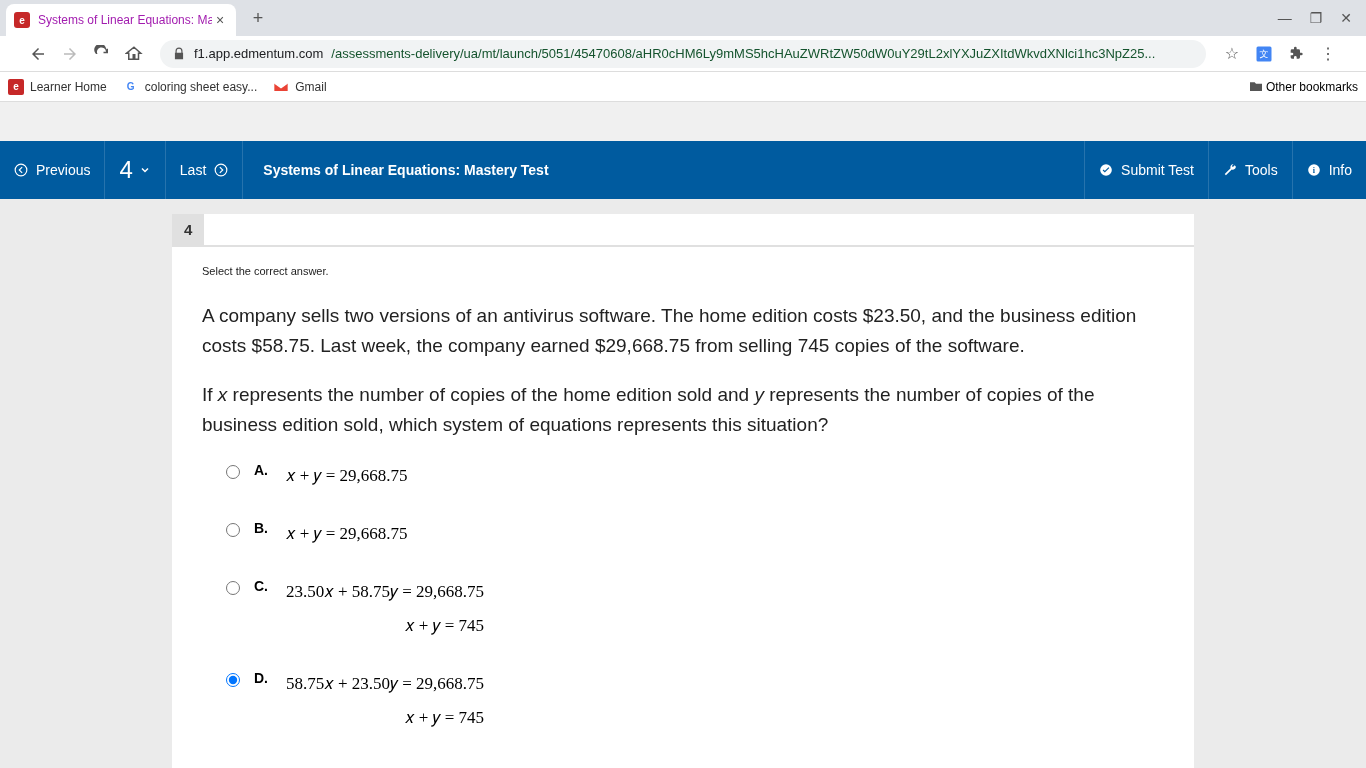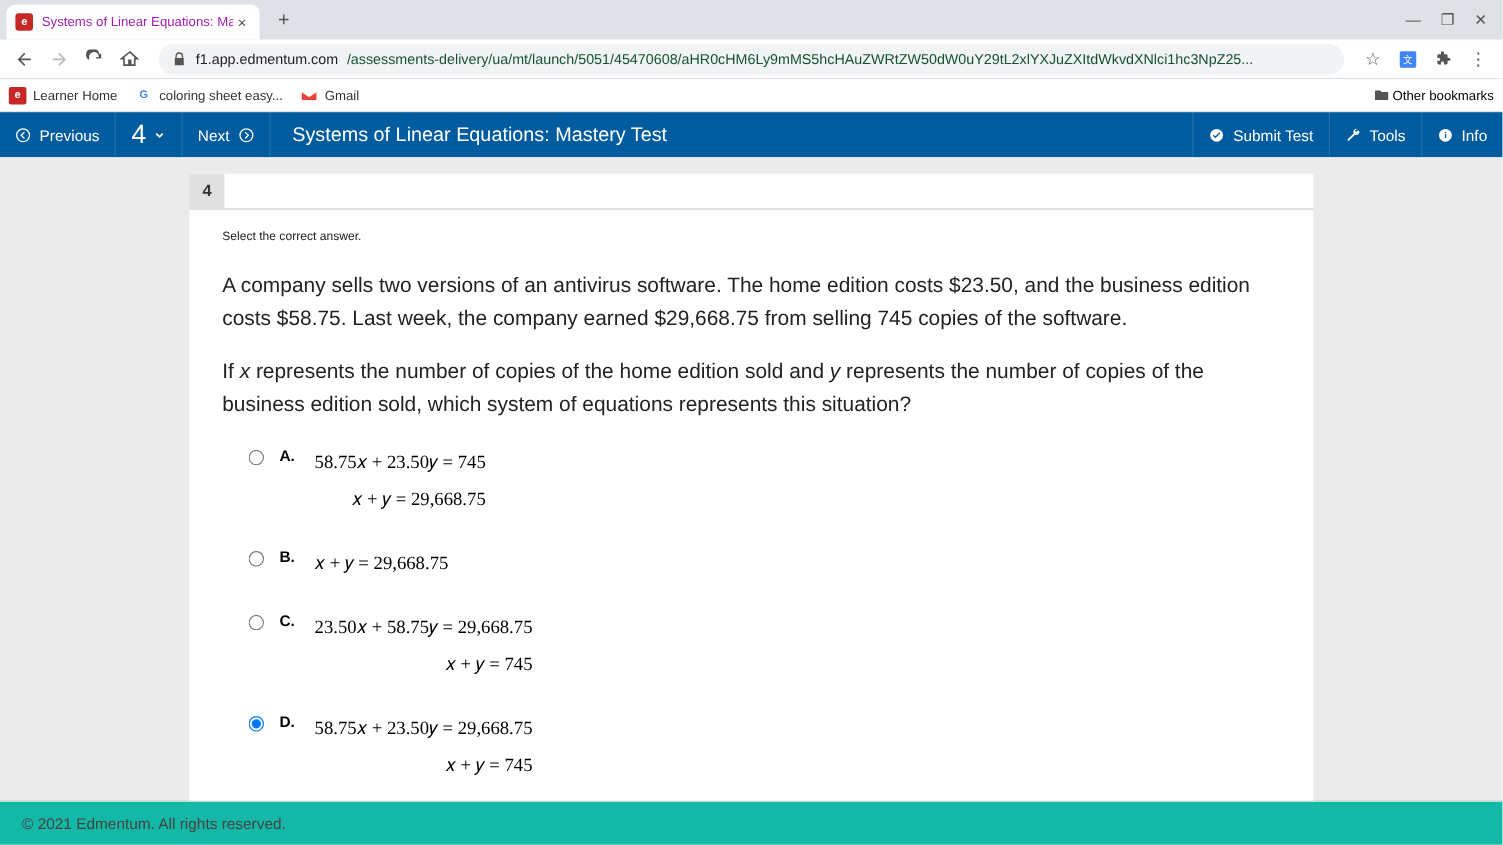--- a/index.html
+++ b/index.html
@@ -8,42 +8,42 @@
 
 .browser-top { background: #dee1e6; height: 36px; display: flex; align-items: center; }
 .tab { background: #fff; height: 32px; margin-top: 4px; margin-left: 6px; border-radius: 8px 8px 0 0; display: flex; align-items: center; padding: 0 8px; width: 230px; position: relative; }
 .tab-favicon { width: 16px; height: 16px; background: #c62828; border-radius: 3px; margin-right: 8px; display: flex; align-items: center; justify-content: center; color: #fff; font-size: 10px; font-weight: bold; }
 .tab-title { font-size: 12px; color: #a21caf; white-space: nowrap; overflow: hidden; flex: 1; }
 .tab-close { width: 16px; height: 16px; display: flex; align-items: center; justify-content: center; font-size: 14px; color: #555; cursor: pointer; }
 .new-tab { width: 28px; height: 28px; display: flex; align-items: center; justify-content: center; color: #555; font-size: 18px; margin-left: 8px; cursor: pointer; }
 .window-controls { margin-left: auto; display: flex; gap: 18px; padding-right: 14px; color: #555; }
 .window-controls span { cursor: pointer; font-size: 14px; }
 
-.toolbar { background: #fff; height: 36px; display: flex; align-items: center; padding: 0 8px; gap: 4px; border-bottom: 1px solid #ddd; }
+.toolbar { background: #fff; height: 36px; display: flex; align-items: center; padding: 0 24px; gap: 4px; border-bottom: 1px solid #ddd; }
 .nav-btn { width: 28px; height: 28px; display: flex; align-items: center; justify-content: center; color: #555; cursor: pointer; }
 .nav-btn.disabled { color: #bbb; }
 .url-bar { flex: 1; background: #f1f3f4; border-radius: 14px; height: 28px; display: flex; align-items: center; padding: 0 12px; margin: 0 8px; font-size: 13px; color: #555; gap: 8px; }
 .url-domain { color: #202124; }
 .url-path { color: #14532d; white-space: nowrap; overflow: hidden; }
 .toolbar-icon { width: 28px; height: 28px; display: flex; align-items: center; justify-content: center; cursor: pointer; color: #555; }
 
 .bookmarks { background: #fff; height: 30px; display: flex; align-items: center; padding: 0 8px; gap: 16px; border-bottom: 1px solid #ddd; font-size: 12px; }
 .bookmark { display: flex; align-items: center; gap: 6px; color: #333; cursor: pointer; }
 .bm-icon { width: 16px; height: 16px; border-radius: 2px; display: flex; align-items: center; justify-content: center; font-size: 10px; font-weight: bold; }
 .bm-e { background: #c62828; color: #fff; }
 .bm-g { color: #4285f4; }
 .bm-gmail { }
 .other-bookmarks { margin-left: auto; display: flex; align-items: center; gap: 2px; cursor: pointer; }
 
 
-.app-header { background: #005b9f; height: 41px; display: flex; align-items: center; color: #fff; font-size: 14px; }
+.app-header { background: #005b9f; height: 58px; display: flex; align-items: center; color: #fff; font-size: 14px; margin-top: 39px; }
 .hdr-btn { display: flex; align-items: center; gap: 8px; padding: 0 14px; height: 100%; cursor: pointer; border-right: 1px solid rgba(255,255,255,0.15); }
 .hdr-btn.no-border { border-right: none; }
 .hdr-num { font-size: 24px; font-weight: 300; padding: 0 14px; border-right: 1px solid rgba(255,255,255,0.15); height: 100%; display: flex; align-items: center; gap: 6px; }
-.hdr-title { font-size: 18px; font-weight: 400; padding: 0 20px; flex: 1; }
+.hdr-title { font-size: 14px; font-weight: 700; padding: 0 20px; flex: 1; }
 .hdr-right { display: flex; height: 100%; }
 .hdr-right .hdr-btn { border-left: 1px solid rgba(255,255,255,0.15); border-right: none; }
 
 
 .content-area { background: #ebebeb; height: calc(768px - 36px - 36px - 30px - 41px - 40px); overflow: hidden; display: flex; justify-content: center; padding-top: 15px; }
 .question-card { background: #fff; width: 1022px; padding: 0; }
 .q-header { display: flex; align-items: stretch; border-bottom: 2px solid #e0e0e0; }
 .q-num-box { background: #e0e0e0; color: #333; font-weight: bold; font-size: 15px; padding: 7px 12px; }
 .q-body { padding: 18px 30px 30px 30px; }
 .instruction { font-size: 11px; color: #222; margin-bottom: 24px; }
@@ -157,21 +157,21 @@
       </svg>
     <span>Previous</span>
   </div>
   <div class="hdr-num">
     <span>4</span>
     <svg width="12" height="12" viewBox="0 0 24 24">
         <path d="M6 9l6 6 6-6" fill="none" stroke="#fff" stroke-width="3"></path>
       </svg>
   </div>
   <div class="hdr-btn">
-    <span>Next</span>
+    <span>Last</span>
     <svg width="14" height="14" viewBox="0 0 24 24">
         <circle cx="12" cy="12" r="10" fill="none" stroke="#fff" stroke-width="2"></circle>
         <path d="M10 7l5 5-5 5" fill="none" stroke="#fff" stroke-width="2"></path>
       </svg>
   </div>
   <div class="hdr-title">Systems of Linear Equations: Mastery Test</div>
   <div class="hdr-right">
     <div class="hdr-btn">
       <svg width="14" height="14" viewBox="0 0 24 24">
           <circle cx="12" cy="12" r="10" fill="#fff"></circle>
@@ -205,21 +205,20 @@
       <p class="problem-text">A company sells two versions of an antivirus software. The home edition costs $23.50, and the business edition costs $58.75. Last week, the company earned $29,668.75 from selling 745 copies of the software.</p>
       <p class="problem-text">
         <span>If </span><em>x</em><span> represents the number of copies of the home edition sold and </span><em>y</em><span> represents the number of copies of the business edition sold, which system of equations represents this situation?</span>
       </p>
 
       <div class="answers">
         <div class="answer-row">
           <input type="radio" name="ans" class="answer-radio" style="">
           <span class="answer-label">A.</span>
           <div class="answer-eq">
-            <div>58.75𝑥  +  23.50𝑦  =  745</div>
             <div style="text-align:right">𝑥  +  𝑦  =  29,668.75</div>
           </div>
         </div>
         <div class="answer-row">
           <input type="radio" name="ans" class="answer-radio" style="">
           <span class="answer-label">B.</span>
           <div class="answer-eq">
             <div style="text-align:right">𝑥  +  𝑦  =  29,668.75</div>
           </div>
         </div>

